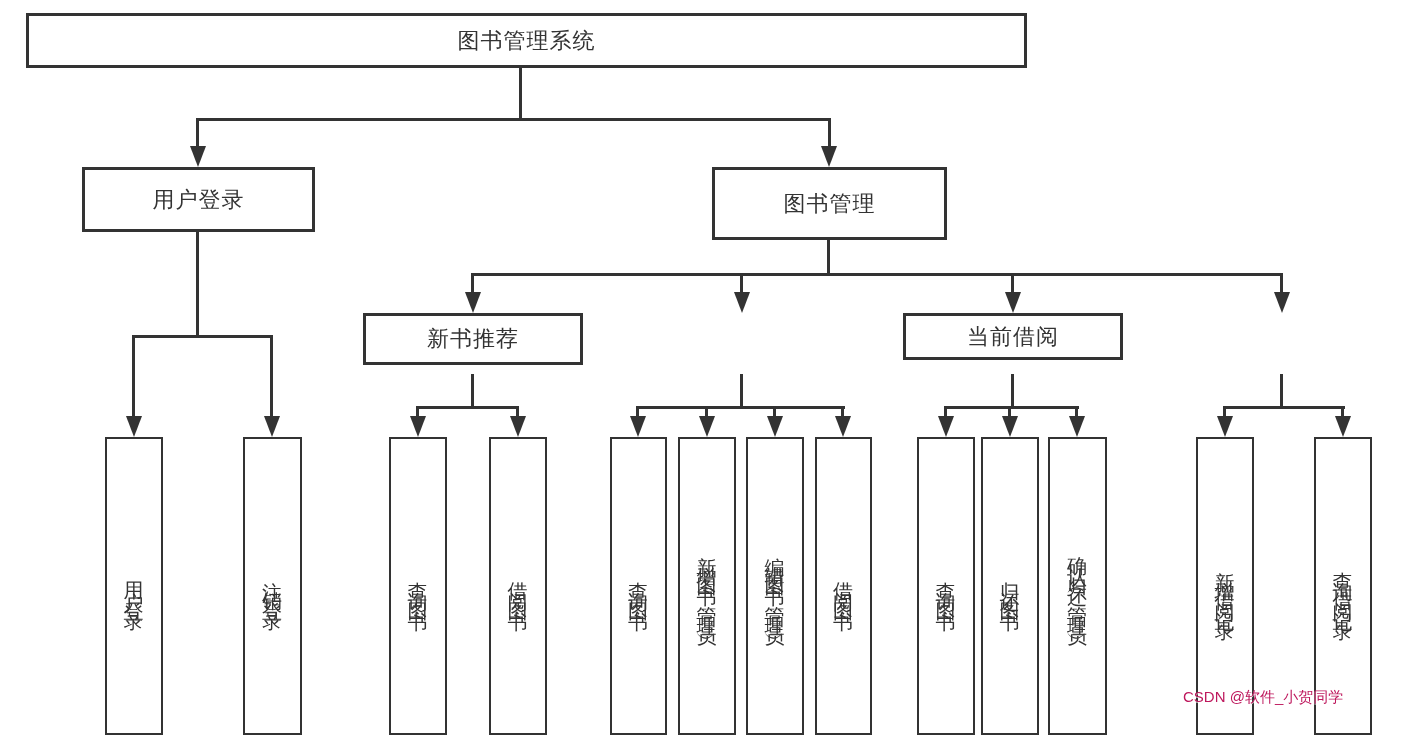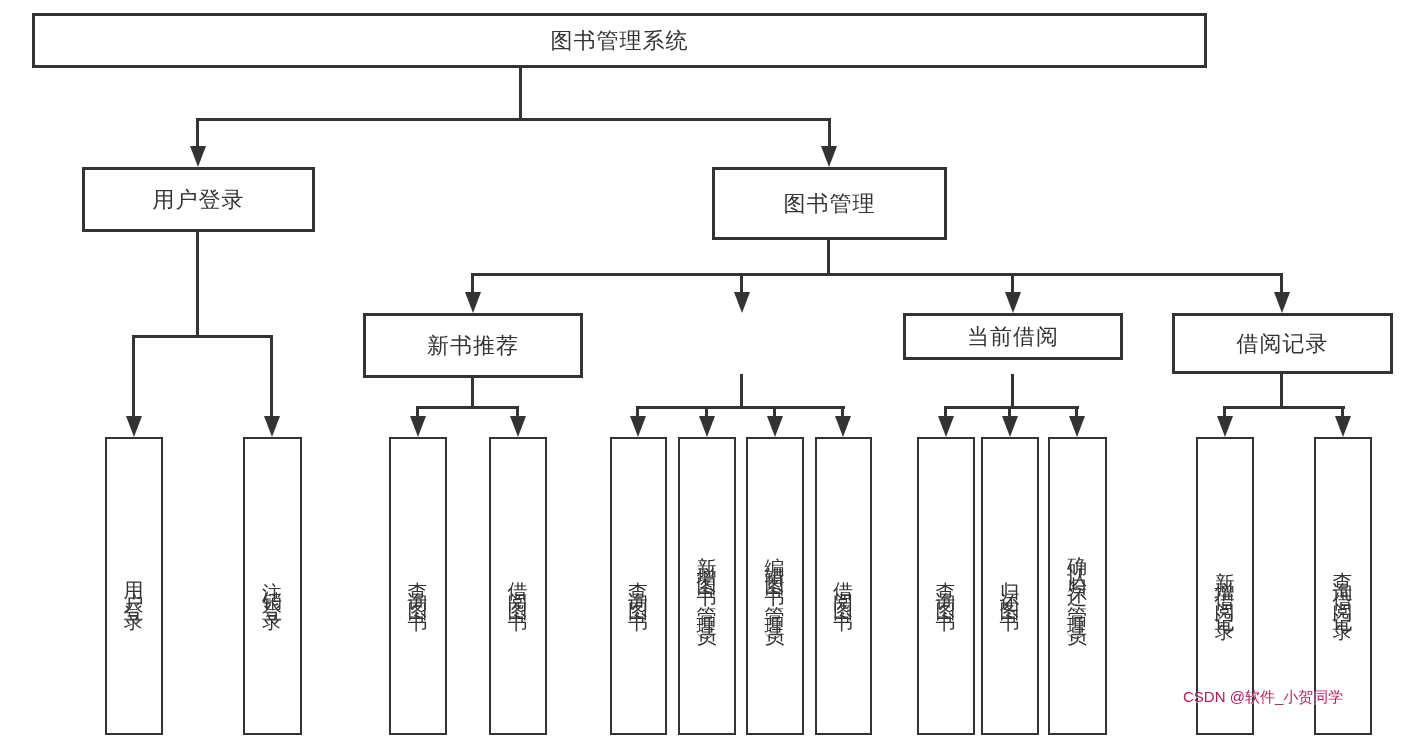--- a/index.html
+++ b/index.html
@@ -83,39 +83,36 @@
   <div class="line" style="left:1075px;top:406px;width:3px;height:12px"></div>
   <div class="arrow" style="left:1069px;top:416px"></div>
 
   <div class="line" style="left:1280px;top:374px;width:3px;height:32px"></div>
   <div class="line" style="left:1223px;top:406px;width:122px;height:3px"></div>
   <div class="line" style="left:1223px;top:406px;width:3px;height:12px"></div>
   <div class="arrow" style="left:1217px;top:416px"></div>
   <div class="line" style="left:1341px;top:406px;width:3px;height:12px"></div>
   <div class="arrow" style="left:1335px;top:416px"></div>
 
-  <div class="hbox" style="left:32px;top:13px;width:1175px;height:55px">
+  <div class="hbox" style="left:26px;top:13px;width:1001px;height:55px">
     <span>图书管理系统</span>
   </div>
 
   <div class="hbox" style="left:82px;top:167px;width:233px;height:65px">
     <span>用户登录</span>
   </div>
   <div class="hbox" style="left:712px;top:167px;width:235px;height:73px">
     <span>图书管理</span>
   </div>
 
-  <div class="hbox" style="left:363px;top:313px;width:220px;height:65px">
+  <div class="hbox" style="left:363px;top:313px;width:220px;height:52px">
     <span>新书推荐</span>
   </div>
   <div class="hbox" style="left:903px;top:313px;width:220px;height:47px">
     <span>当前借阅</span>
-  </div>
-  <div class="hbox" style="left:1172px;top:313px;width:221px;height:61px">
-    <span>借阅记录</span>
   </div>
 
   <div class="leaf" style="left:105px;top:437px;width:58px;height:298px">
     <span class="vtext">用户登录</span>
   </div>
   <div class="leaf" style="left:243px;top:437px;width:59px;height:298px">
     <span class="vtext">注销登录</span>
   </div>
 
   <div class="leaf" style="left:389px;top:437px;width:58px;height:298px">

